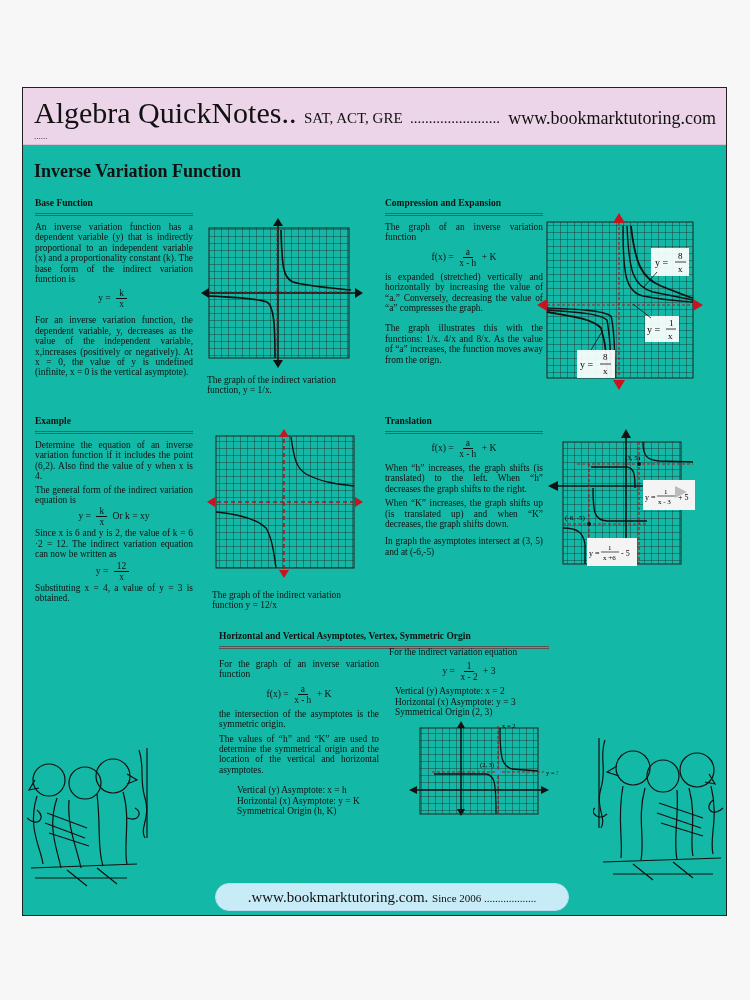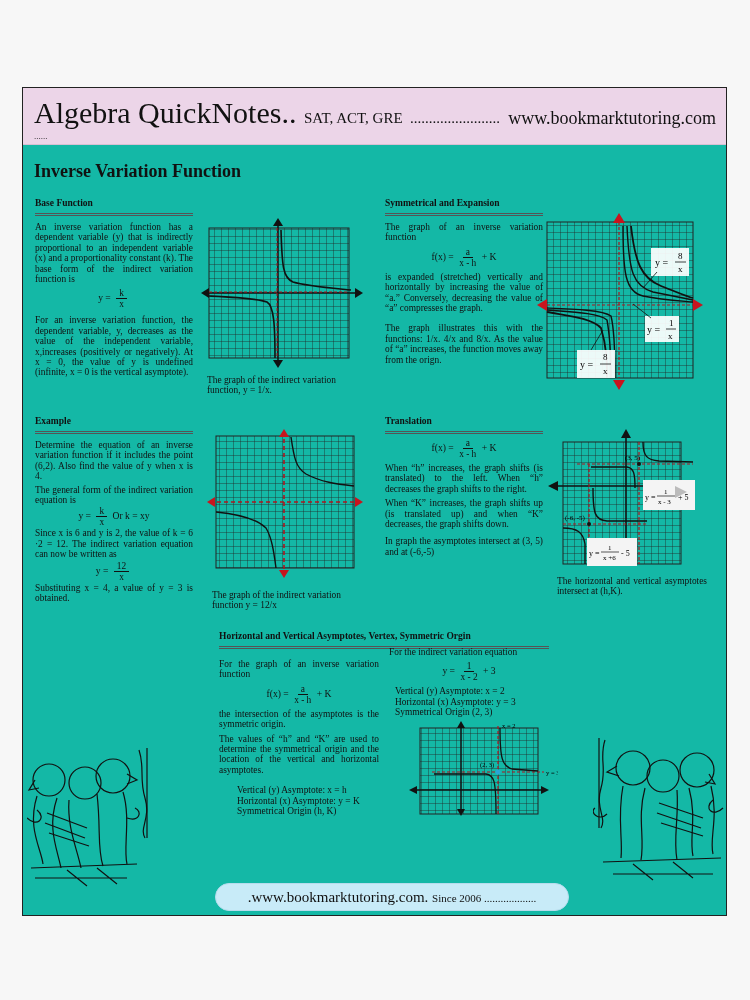--- a/index.html
+++ b/index.html
@@ -73,21 +73,21 @@
     <polygon points="77,2 72,10 82,10" fill="#111"></polygon>
       <polygon points="77,152 72,144 82,144" fill="#111"></polygon>
     <line x1="8" y1="76" x2="148" y2="76" stroke="#b0141e" stroke-dasharray="3,2"></line>
     <line x1="76" y1="12" x2="76" y2="142" stroke="#b0141e" stroke-dasharray="3,2"></line>
     <path d="M80 14 C81 50 82 62 92 66 C105 70 130 72 150 74" fill="none" stroke="#111" stroke-width="1.6"></path>
     <path d="M8 80 C30 81 55 82 66 86 C73 90 74 110 74 142" fill="none" stroke="#111" stroke-width="1.6"></path>
   </svg>
   <div class="cap" style="left:184px;top:287px;width:160px;">The graph of the indirect variation function, y = 1/x.</div>
 
   <div class="sec" style="left:362px;top:110px;width:158px;">
-    <h3>Symmetrical and Expansion</h3>
+    <h3>Compression and Expansion</h3>
     <p class="txt">The graph of an  inverse variation function</p>
     <div class="eq">
       <span>f(x) =</span>
       <span class="frac">
           <span class="num">a</span>
           <span>x - h</span>
         </span>
       <span>+ K</span>
     </div>
     <p class="txt" style="margin-top:2px">is expanded (stretched) vertically and horizontally by increasing the value of “a.” Conversely, decreasing the value of “a” compresses the graph.</p>
@@ -202,21 +202,20 @@
     <text x="111" y="76" font-size="7" font-family="Liberation Serif, serif">x - 3</text>
     <text x="131" y="72" font-size="8" font-family="Liberation Serif, serif">+ 5</text>
     <polygon points="128,58 140,64 128,70" fill="#bbb"></polygon>
     <rect x="40" y="110" width="50" height="28" fill="#f4f4f4"></rect>
     <text x="42" y="128" font-size="8" font-family="Liberation Serif, serif">y =</text>
     <text x="61" y="122" font-size="7" font-family="Liberation Serif, serif">1</text>
     <line x1="54" y1="124" x2="72" y2="124" stroke="#111" stroke-width="0.7"></line>
     <text x="56" y="132" font-size="7" font-family="Liberation Serif, serif">x +6</text>
     <text x="74" y="128" font-size="8" font-family="Liberation Serif, serif">- 5</text>
   </svg>
-  <div class="cap" style="left:534px;top:488px;width:150px;text-align:justify;">The horizontal and vertical asymptotes intersect at (h,K).</div>
 
   <div class="sec" style="left:196px;top:543px;width:330px;">
     <h3>Horizontal and Vertical Asymptotes, Vertex,  Symmetric Orgin</h3>
     <div style="position:absolute;left:0;top:16px;width:160px;">
       <p class="txt" style="margin-top:12px">For the graph of an inverse variation function</p>
       <div class="eq">
         <span>f(x) =</span>
         <span class="frac">
             <span class="num">a</span>
             <span>x - h</span>

